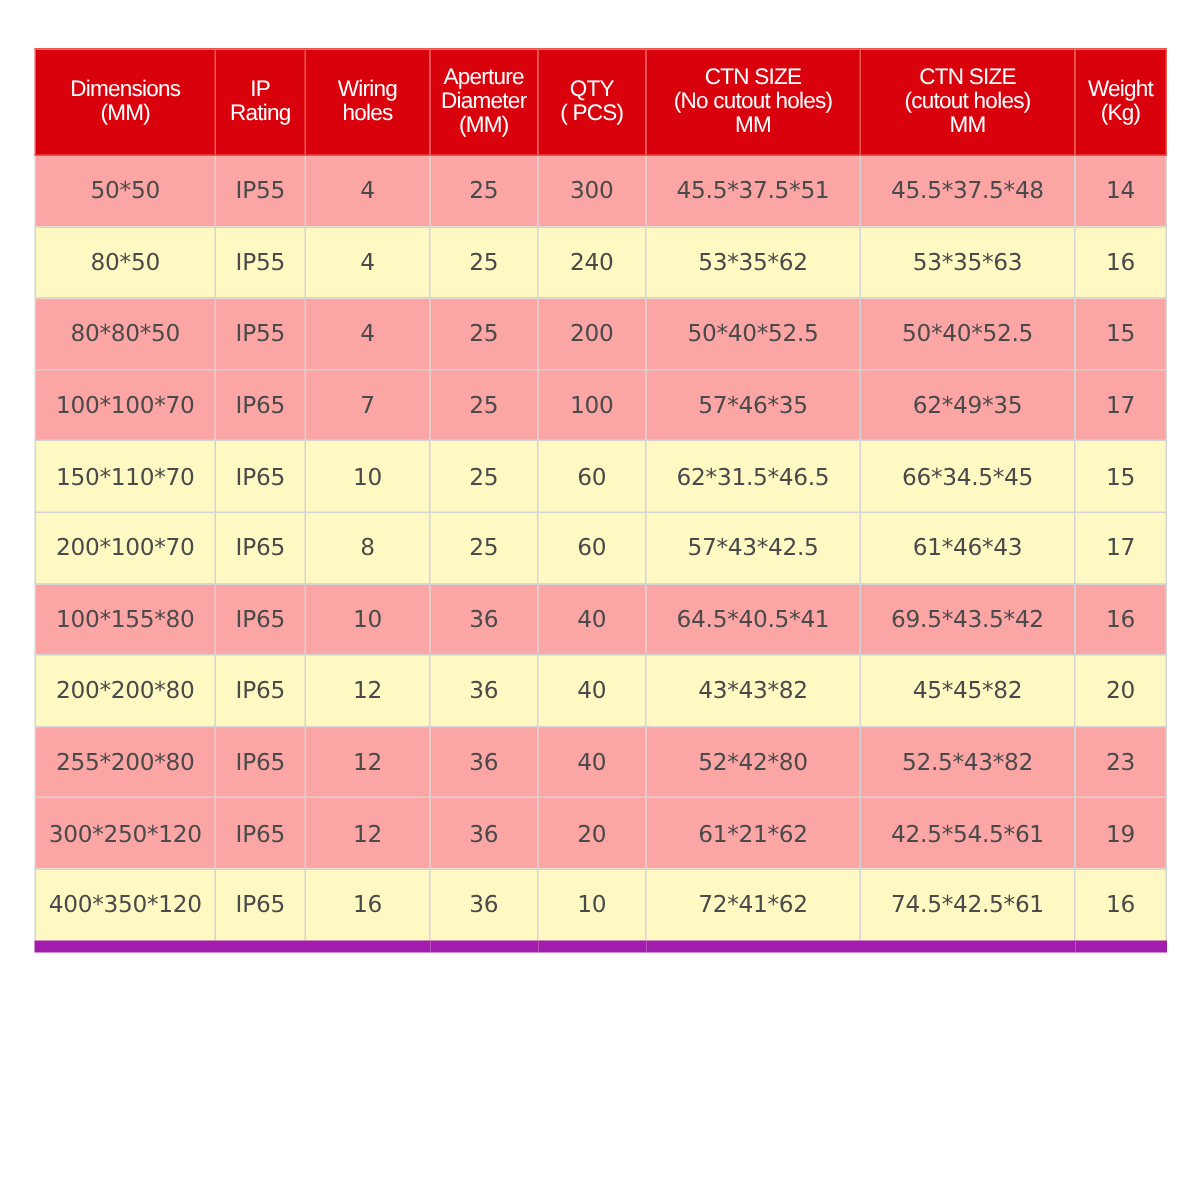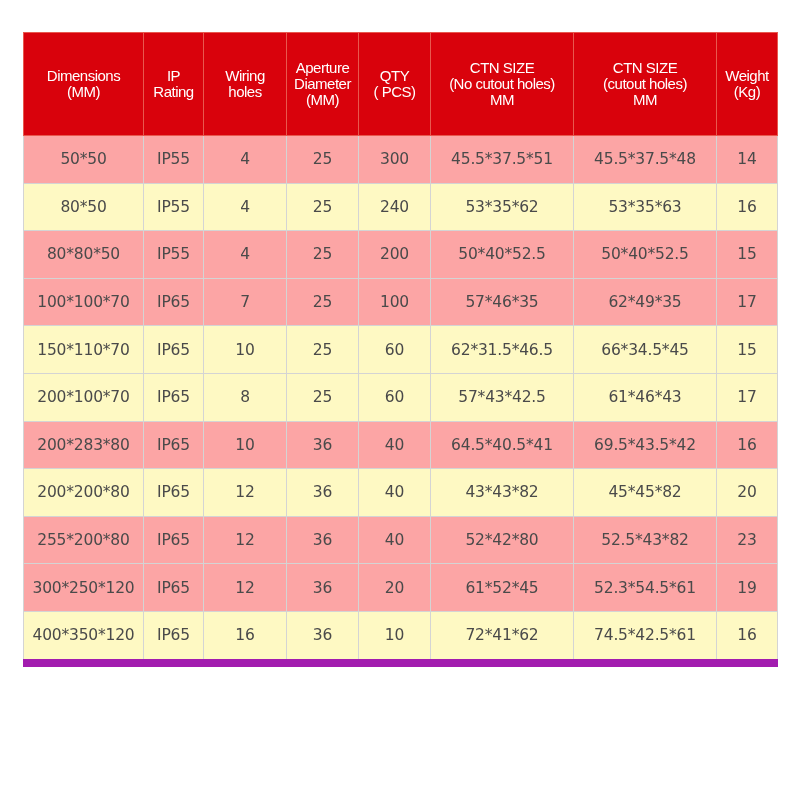--- a/index.html
+++ b/index.html
@@ -5,21 +5,21 @@
   html, body { margin:0; padding:0; background:#ffffff; }
   body { width:800px; height:800px; position:relative; overflow:hidden; }
   .spec-table {
     position:absolute; left:23px; top:32px; width:754px;
     border-collapse:collapse; table-layout:fixed;
     font-family:"DejaVu Sans", sans-serif;
   }
   .spec-table th {
     background:#d9020c; color:#ffffff; font-family:"Liberation Sans", sans-serif;
     font-weight:normal; font-size:15px; line-height:16px; height:70px;
-    border:1px solid #e8584e; padding:16px 1px; text-align:center; vertical-align:middle;
+    border:1px solid #e8584e; padding:0 1px; text-align:center; vertical-align:middle;
     letter-spacing:-0.5px;
   }
   .spec-table td {
     height:46.6px; border:1px solid #d4d4d4; text-align:center; vertical-align:middle;
     font-size:15.5px; color:#4a4a4a; padding:0; white-space:nowrap; letter-spacing:-0.2px;
   }
   .spec-table tr.odd td { background:#fca5a5; }
   .spec-table tr.even td { background:#fef9c3; }
   .spec-table tbody tr:last-child td { border-bottom:8px solid #a21caf;text-align:center; }
 </style>
@@ -131,21 +131,21 @@
         <td>200*100*70</td>
         <td>IP65</td>
         <td>8</td>
         <td>25</td>
         <td>60</td>
         <td>57*43*42.5</td>
         <td>61*46*43</td>
         <td>17</td>
       </tr>
       <tr class="odd">
-        <td>200*283*80</td>
+        <td>100*155*80</td>
         <td>IP65</td>
         <td>10</td>
         <td>36</td>
         <td>40</td>
         <td>64.5*40.5*41</td>
         <td>69.5*43.5*42</td>
         <td>16</td>
       </tr>
       <tr class="even">
         <td>200*200*80</td>
@@ -166,22 +166,22 @@
         <td>52*42*80</td>
         <td>52.5*43*82</td>
         <td>23</td>
       </tr>
       <tr class="odd">
         <td>300*250*120</td>
         <td>IP65</td>
         <td>12</td>
         <td>36</td>
         <td>20</td>
-        <td>61*52*45</td>
-        <td>52.3*54.5*61</td>
+        <td>61*21*62</td>
+        <td>42.5*54.5*61</td>
         <td>19</td>
       </tr>
       <tr class="even">
         <td>400*350*120</td>
         <td>IP65</td>
         <td>16</td>
         <td>36</td>
         <td>10</td>
         <td>72*41*62</td>
         <td>74.5*42.5*61</td>

